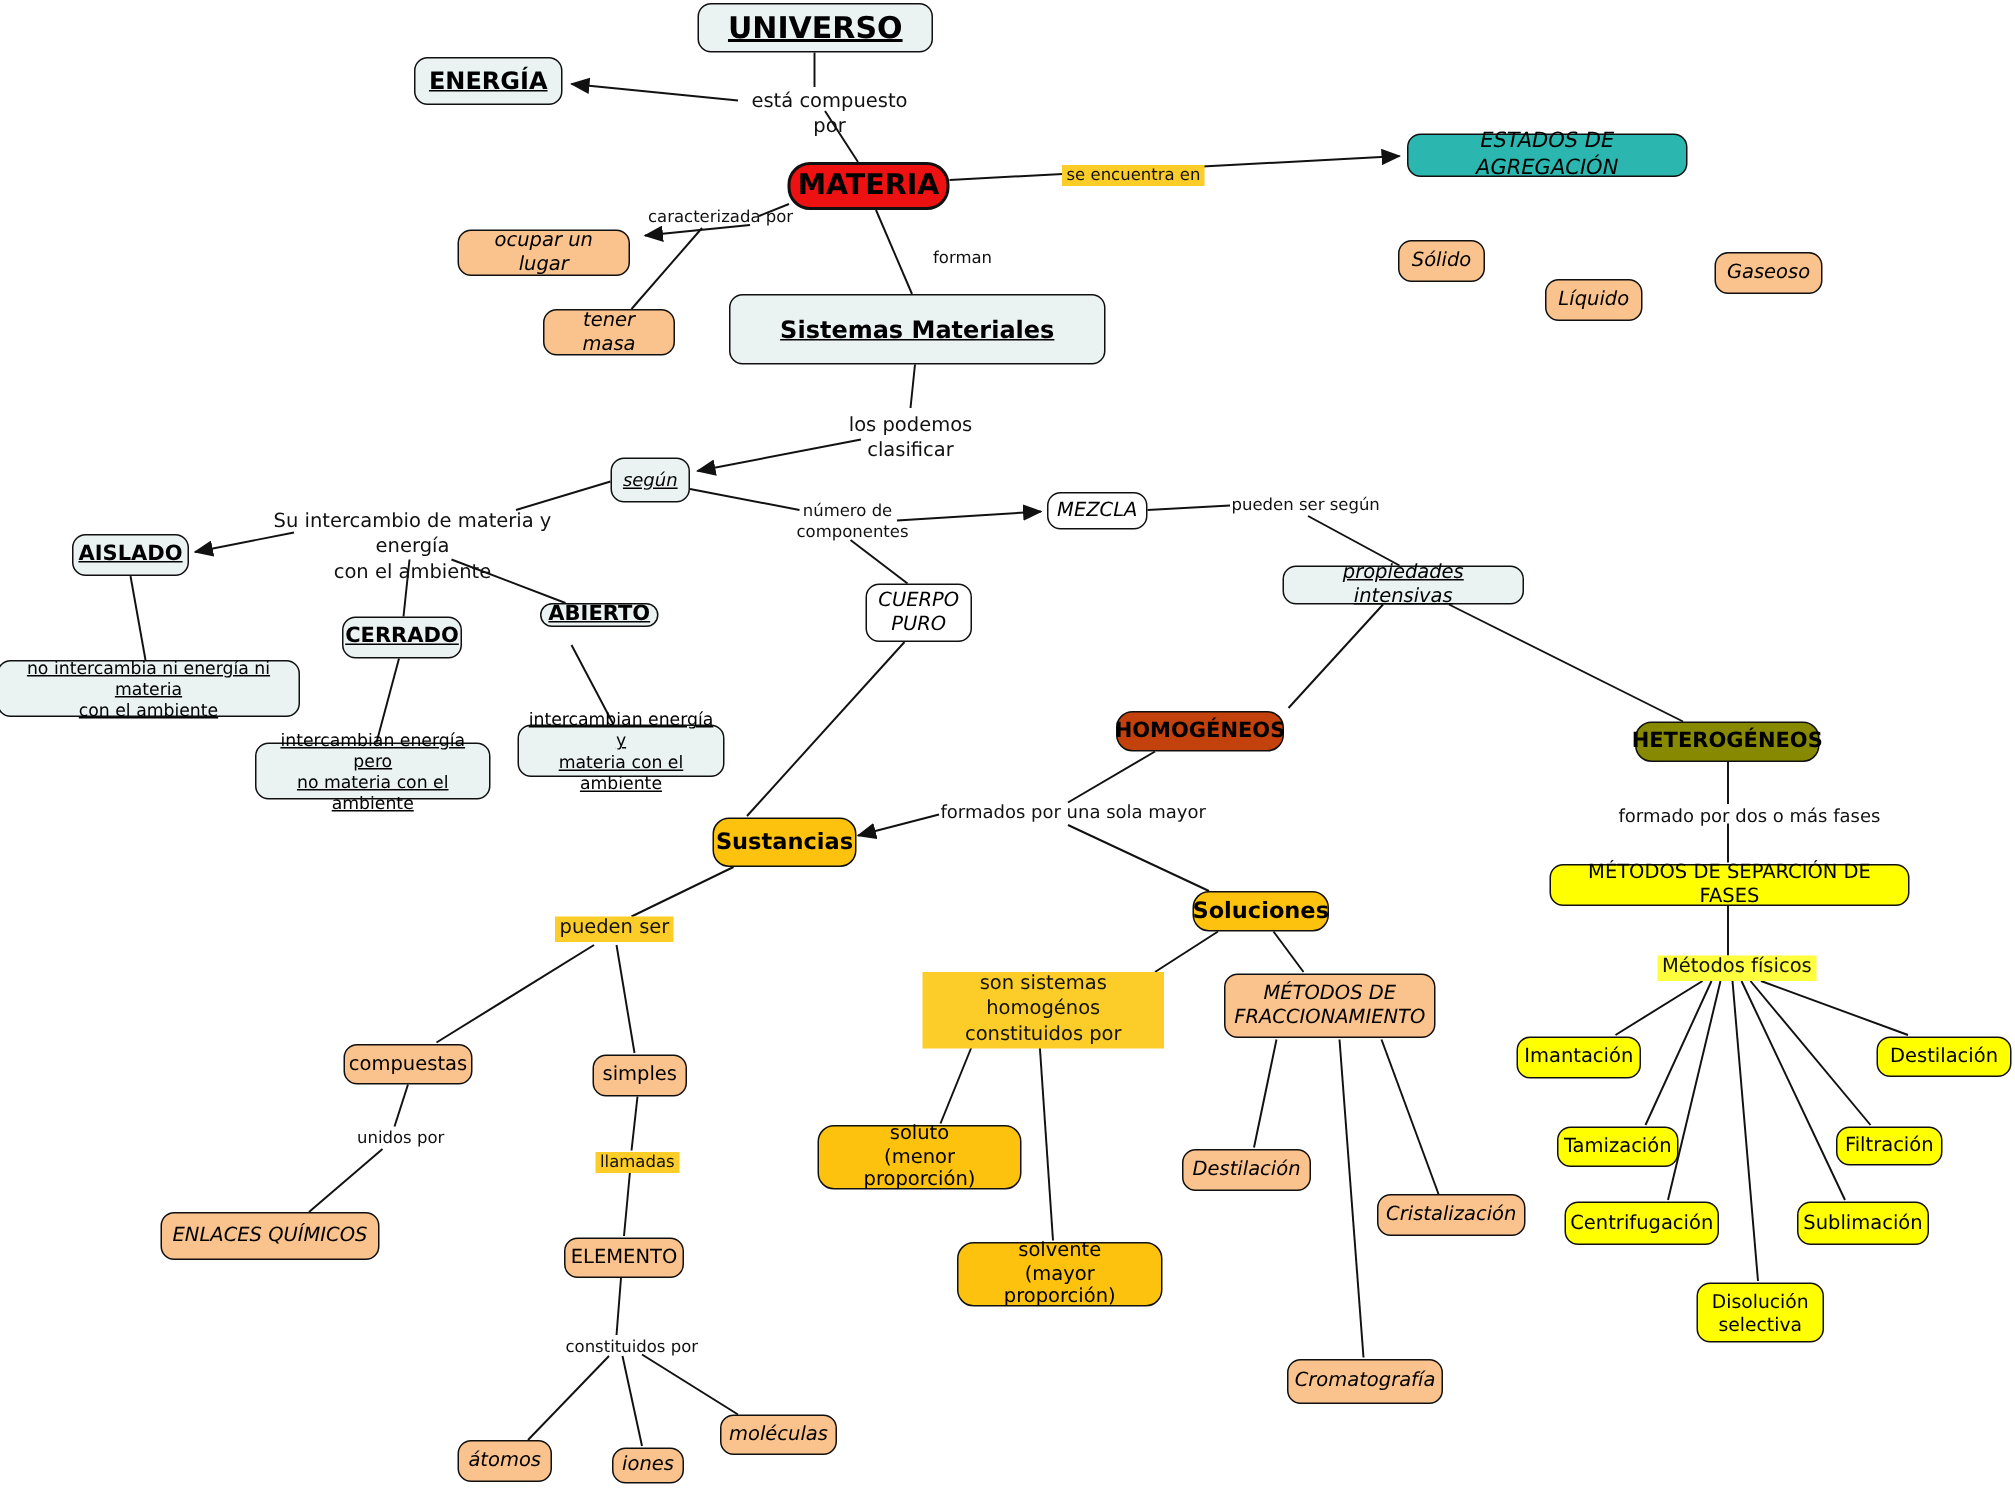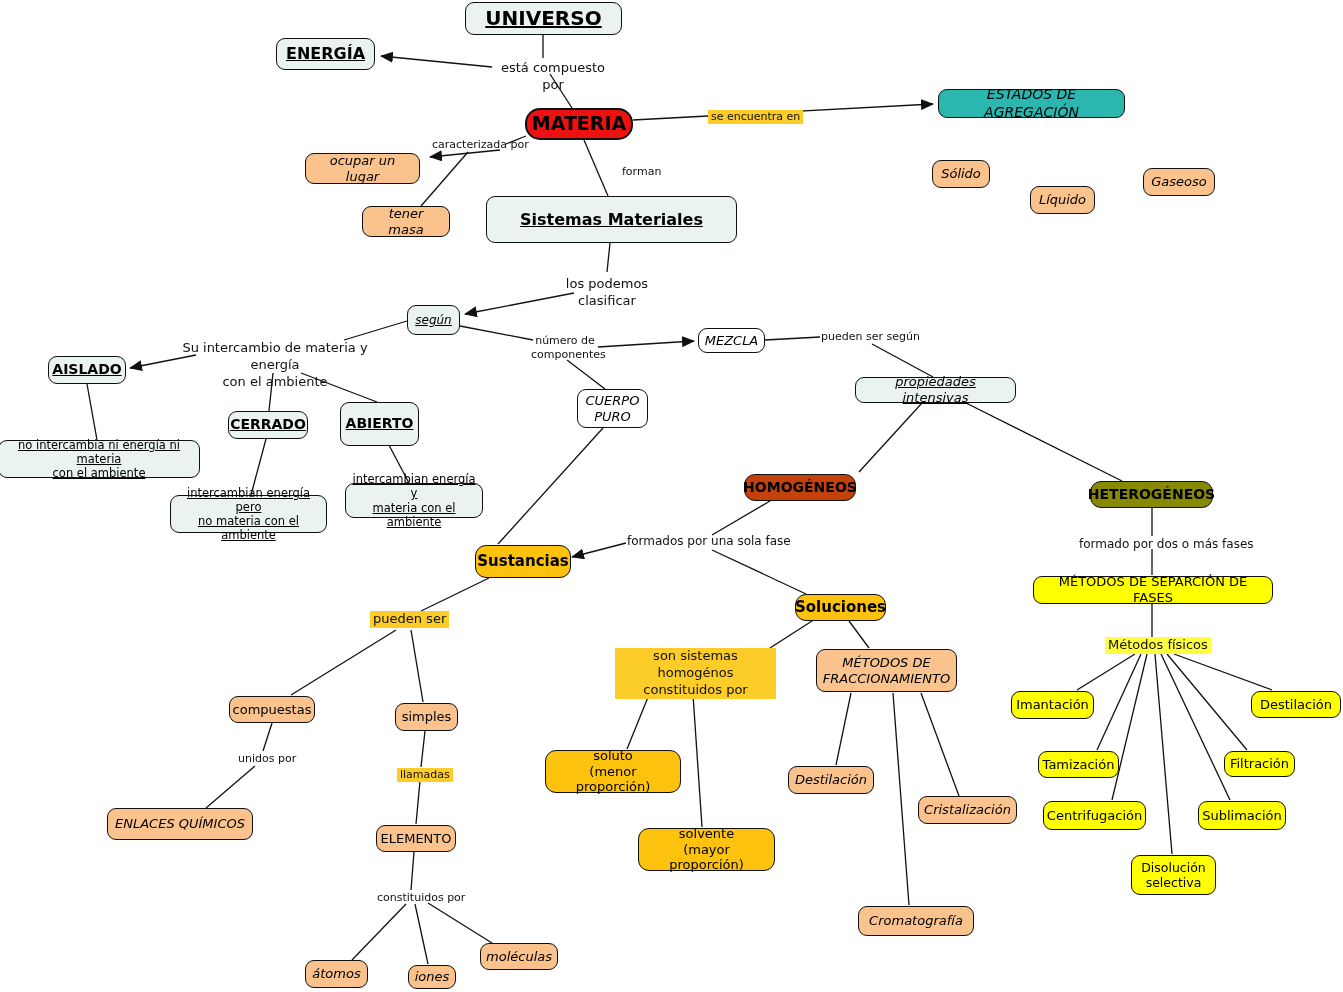--- a/index.html
+++ b/index.html
@@ -102,21 +102,21 @@
   <div class="lbl" style="left:492px;top:60px;width:122px;font-size:13px">está compuesto por</div>
   <div class="lbl sm hl-gold" style="left:708px;top:110px;">se encuentra en</div>
   <div class="lbl sm" style="left:432px;top:138px;">caracterizada por</div>
   <div class="lbl sm" style="left:577px;top:165px;margin-left:45px;">forman</div>
   <div class="lbl" style="left:540px;top:276px;width:134px;font-size:13px">los podemos clasificar</div>
   <div class="lbl" style="left:163px;top:340px;width:224px;font-size:13px">Su intercambio de materia y energía
 con el ambiente</div>
   <div class="lbl sm" style="left:531px;top:334px;width:68px;">número de
 componentes</div>
   <div class="lbl sm" style="left:821px;top:330px;">pueden ser según</div>
-  <div class="lbl" style="left:627px;top:534px;">formados por una sola fase</div>
+  <div class="lbl" style="left:627px;top:534px;">formados por una sola mayor</div>
   <div class="lbl" style="left:1079px;top:537px;">formado por dos o más fases</div>
   <div class="lbl hl-gold" style="left:370px;top:611px;font-size:13px">pueden ser</div>
   <div class="lbl hl-gold" style="left:615px;top:648px;width:155px;font-size:13px">son sistemas homogénos
 constituidos por</div>
   <div class="lbl hl-yellow" style="left:1105px;top:637px;font-size:13px">Métodos físicos</div>
   <div class="lbl sm" style="left:238px;top:752px;">unidos por</div>
   <div class="lbl sm hl-gold" style="left:397px;top:768px;">llamadas</div>
   <div class="lbl sm" style="left:377px;top:891px;">constituidos por</div>
 
   <div class="node light b" style="left:465px;top:2px;width:157px;height:33px;font-size:20px">UNIVERSO</div>
@@ -129,21 +129,21 @@
   <div class="node peach i" style="left:305px;top:153px;width:115px;height:31px">ocupar un lugar</div>
   <div class="node peach i" style="left:362px;top:206px;width:88px;height:31px">tener masa</div>
   <div class="node light b" style="left:486px;top:196px;width:251px;height:47px;font-size:16px">Sistemas Materiales</div>
   <div class="node light i" style="left:407px;top:305px;width:53px;height:30px;font-size:12px">según</div>
   <div class="node white i" style="left:698px;top:328px;width:67px;height:25px">MEZCLA</div>
   <div class="node white i" style="left:577px;top:389px;width:71px;height:39px">CUERPO
 PURO</div>
   <div class="node light i" style="left:855px;top:377px;width:161px;height:26px">propiedades intensivas</div>
   <div class="node light b" style="left:48px;top:356px;width:78px;height:28px;font-size:14px">AISLADO</div>
   <div class="node light b" style="left:228px;top:411px;width:80px;height:28px;font-size:14px">CERRADO</div>
-  <div class="node light b" style="left:340px;top:402px;width:79px;height:44px;font-size:14px">ABIERTO</div>
+  <div class="node light b" style="left:360px;top:402px;width:79px;height:16px;font-size:14px">ABIERTO</div>
   <div class="node light" style="left:-2px;top:440px;width:202px;height:38px;font-size:11.5px">no intercambia ni energía ni materia
 con el ambiente</div>
   <div class="node light" style="left:170px;top:495px;width:157px;height:38px;font-size:11.5px">intercambian energía pero
 no materia con el ambiente</div>
   <div class="node light" style="left:345px;top:483px;width:138px;height:35px;font-size:11.5px">intercambian energía y
 materia con el ambiente</div>
   <div class="node orange b" style="left:744px;top:474px;width:112px;height:27px;font-size:14px">HOMOGÉNEOS</div>
   <div class="node olive b" style="left:1090px;top:481px;width:123px;height:27px;font-size:14px">HETEROGÉNEOS</div>
   <div class="node gold b" style="left:475px;top:545px;width:96px;height:33px;font-size:15px">Sustancias</div>
   <div class="node gold b" style="left:795px;top:594px;width:91px;height:27px;font-size:15px">Soluciones</div>
@@ -156,21 +156,21 @@
   <div class="node peach" style="left:376px;top:825px;width:80px;height:27px">ELEMENTO</div>
   <div class="node peach i" style="left:305px;top:960px;width:63px;height:28px">átomos</div>
   <div class="node peach i" style="left:408px;top:965px;width:48px;height:24px">iones</div>
   <div class="node peach i" style="left:480px;top:943px;width:78px;height:27px">moléculas</div>
   <div class="node gold" style="left:545px;top:750px;width:136px;height:43px">soluto
 (menor proporción)</div>
   <div class="node gold" style="left:638px;top:828px;width:137px;height:43px">solvente
 (mayor proporción)</div>
   <div class="node peach i" style="left:788px;top:766px;width:86px;height:28px">Destilación</div>
   <div class="node peach i" style="left:918px;top:796px;width:99px;height:28px">Cristalización</div>
-  <div class="node peach i" style="left:858px;top:906px;width:116px;height:30px">Cromatografía</div>
+  <div class="node peach i" style="left:858px;top:906px;width:104px;height:30px">Cromatografía</div>
   <div class="node yellow" style="left:1011px;top:691px;width:83px;height:28px">Imantación</div>
   <div class="node yellow" style="left:1038px;top:751px;width:81px;height:27px">Tamización</div>
   <div class="node yellow" style="left:1043px;top:801px;width:103px;height:29px">Centrifugación</div>
   <div class="node yellow" style="left:1251px;top:691px;width:90px;height:27px">Destilación</div>
   <div class="node yellow" style="left:1224px;top:751px;width:71px;height:26px">Filtración</div>
   <div class="node yellow" style="left:1198px;top:801px;width:88px;height:29px">Sublimación</div>
   <div class="node yellow" style="left:1131px;top:855px;width:85px;height:40px;font-size:12.5px">Disolución
 selectiva</div>
 
 </div>

